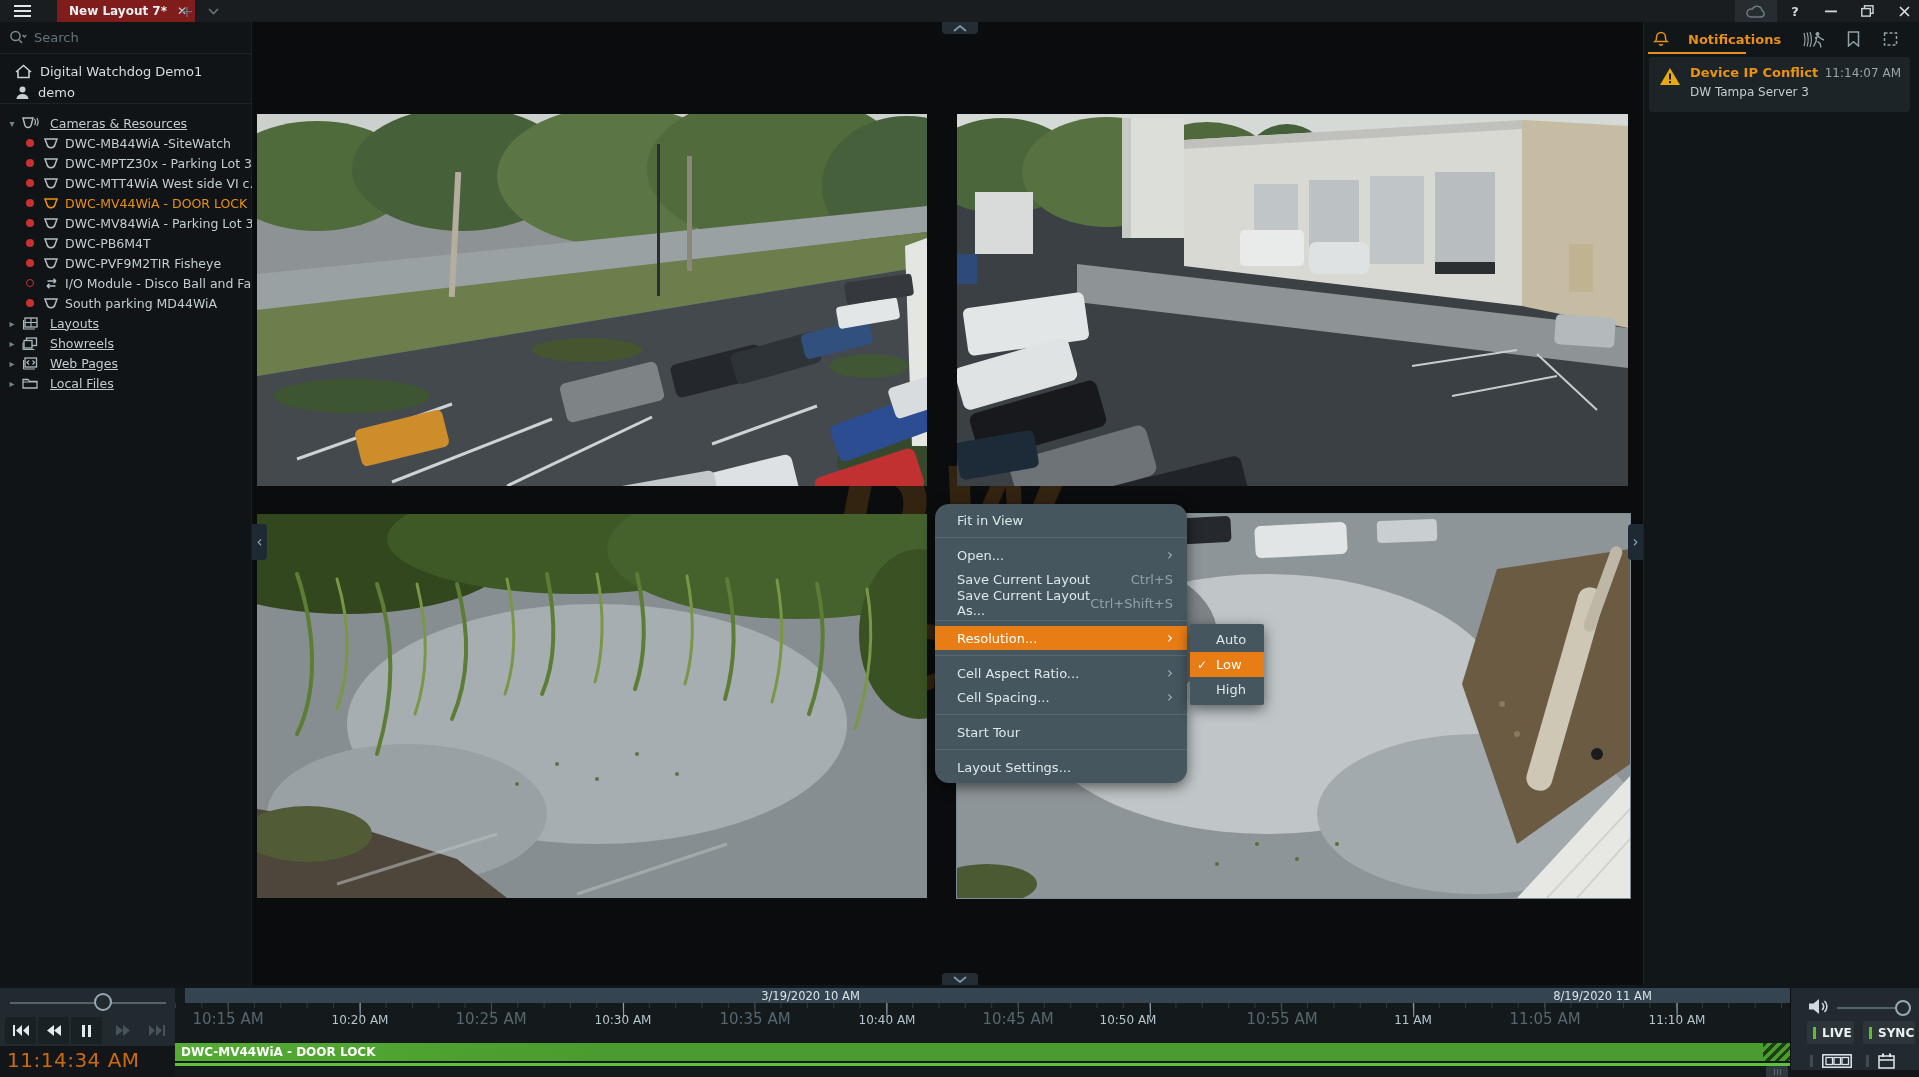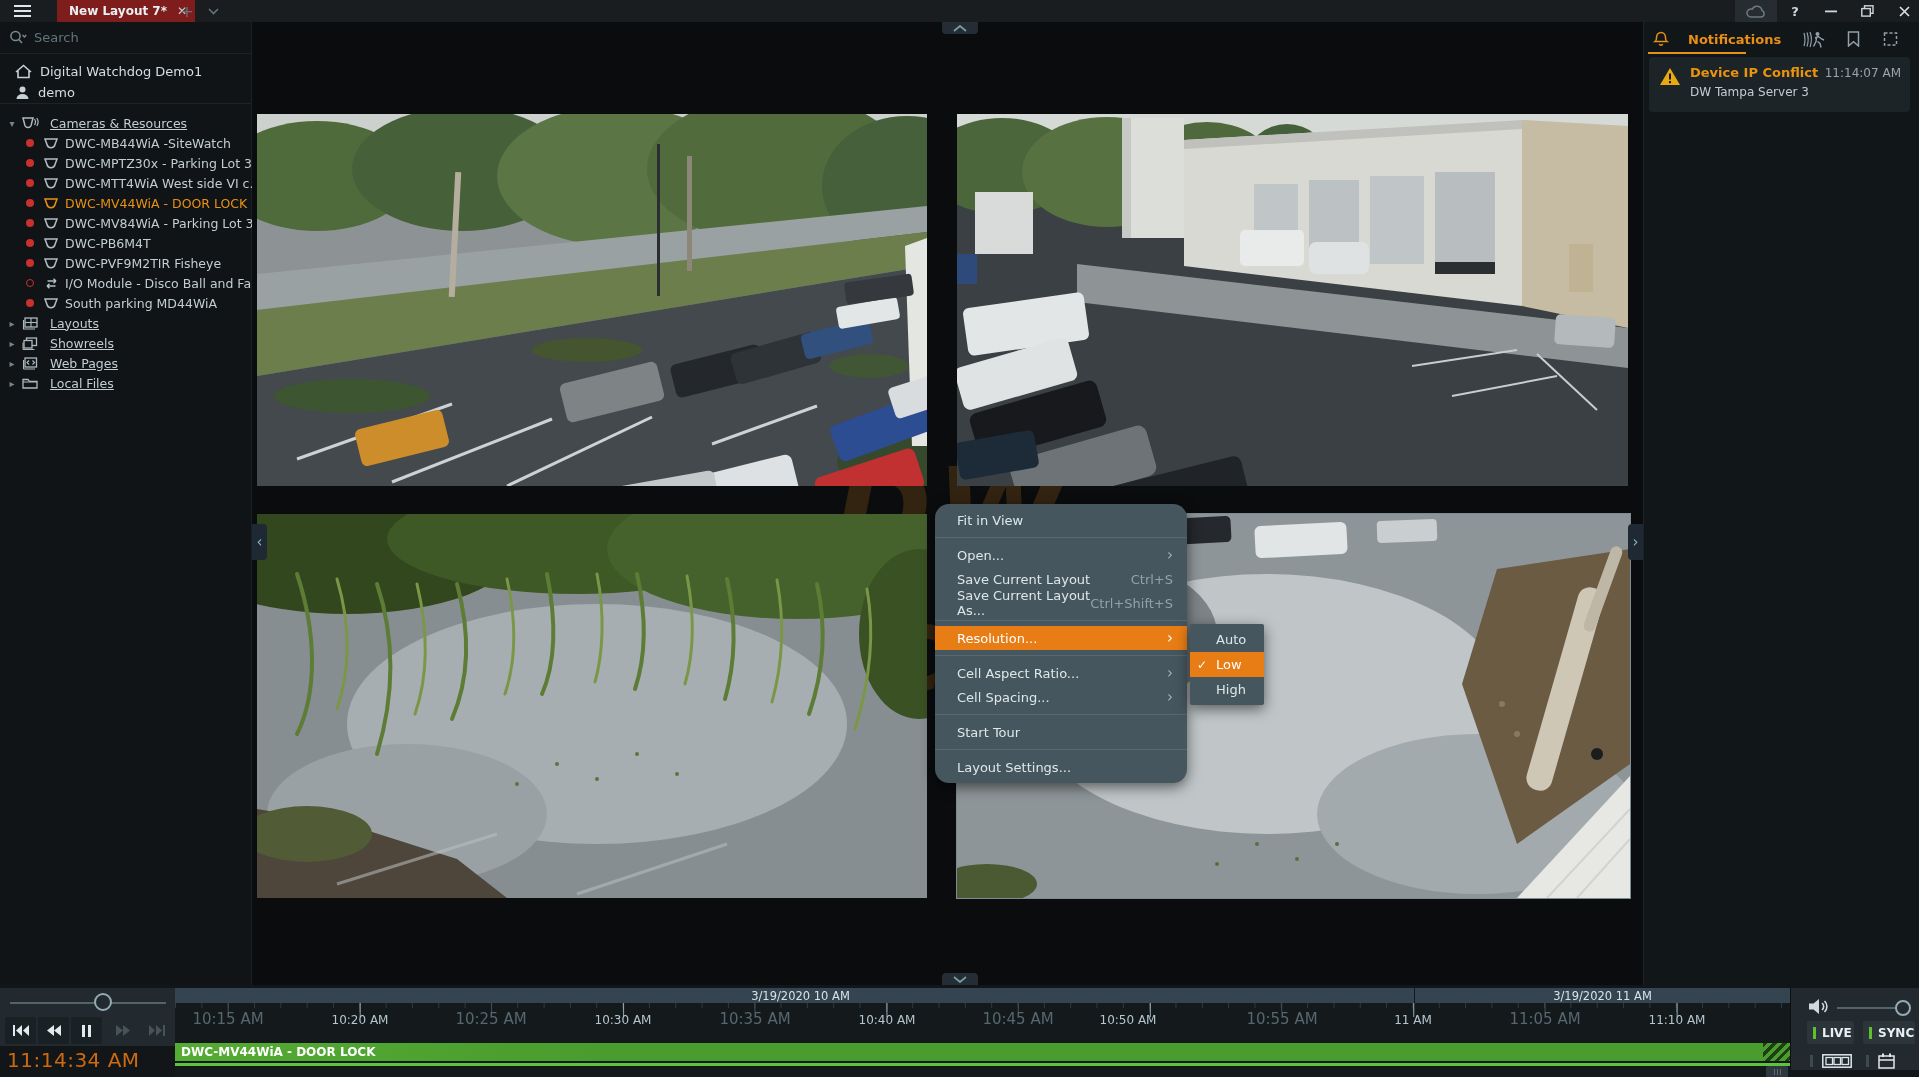--- a/index.html
+++ b/index.html
@@ -638,25 +638,25 @@
         <svg width="16" height="11" viewBox="0 0 16 11">
             <polygon points="0,0 6,5.5 0,11" fill="currentColor"></polygon>
             <polygon points="7,0 13,5.5 7,11" fill="currentColor"></polygon>
             <rect x="14" y="0" width="2" height="11" fill="currentColor"></rect>
           </svg>
       </div>
     </div>
     <div class="abs cur-time">11:14:34 AM</div>
 
     <div class="abs timeline">
-      <div class="abs date-band" style="left:0;width:1239px;padding-left:12px;">
+      <div class="abs date-band" style="left:10px;width:1239px;padding-left:12px;">
           <span>3/19/2020 10 AM</span>
         </div>
       <div class="abs date-band" style="left:1240px;width:375px;">
-          <span>3/19/2020 11 AM</span>
+          <span>8/19/2020 11 AM</span>
         </div>
       <div class="abs ticks-strip">
         <span class="tick-label minor" style="left:53px;">10:15 AM</span>
         <span class="tick-label major" style="left:185px;">10:20 AM</span>
         <span class="tick-label minor" style="left:316px;">10:25 AM</span>
         <span class="tick-label major" style="left:448px;">10:30 AM</span>
         <span class="tick-label minor" style="left:580px;">10:35 AM</span>
         <span class="tick-label major" style="left:712px;">10:40 AM</span>
         <span class="tick-label minor" style="left:843px;">10:45 AM</span>
         <span class="tick-label major" style="left:953px;">10:50 AM</span>

